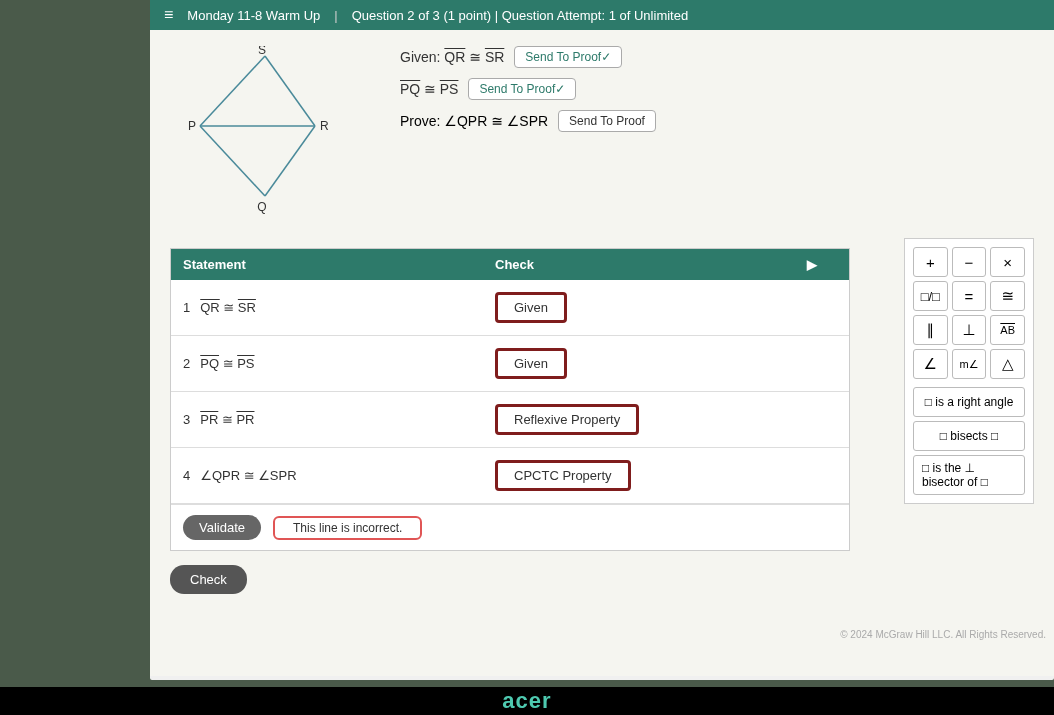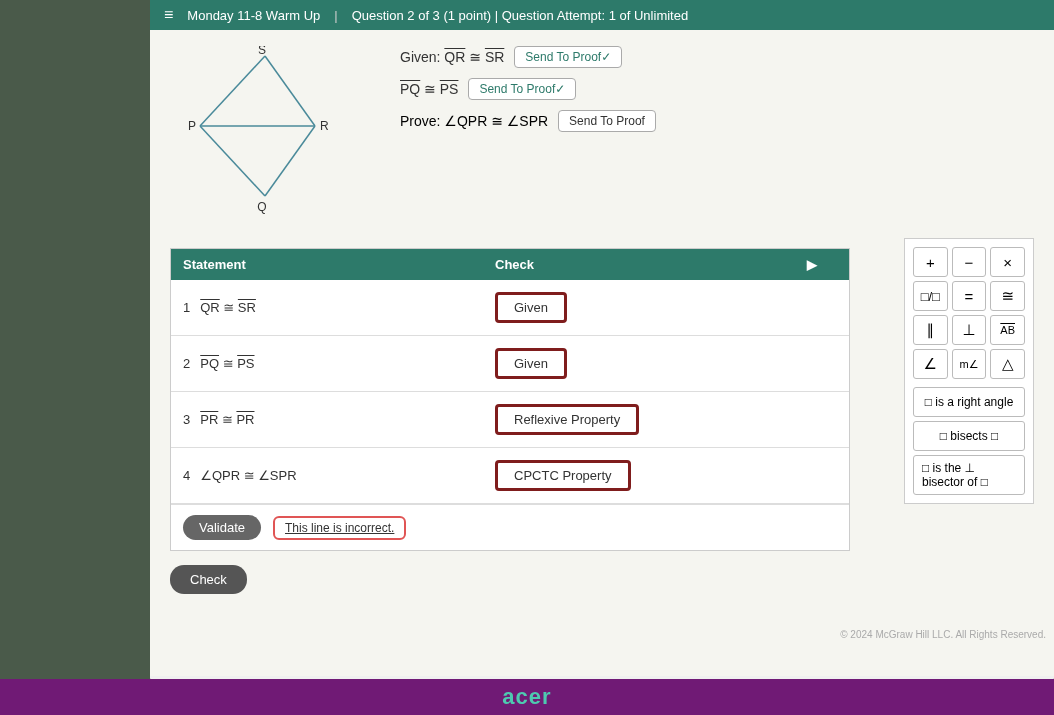--- a/index.html
+++ b/index.html
@@ -149,25 +149,24 @@
       color: white;
       border: none;
       border-radius: 14px;
       padding: 5px 16px;
       font-size: 13px;
       cursor: pointer;
     }
     .incorrect-label {
       border: 2px solid #e05555;
       border-radius: 6px;
-      padding: 3px 10px;
+      padding: 3px 18px;
       font-size: 12px;
       color: #333;
       background: white;
-      text-decoration: underline;
     }
     .check-btn {
       background: #555;
       color: white;
       border: none;
       border-radius: 14px;
       padding: 7px 20px;
       font-size: 13px;
       cursor: pointer;
       margin-top: 14px;
@@ -212,22 +211,22 @@
       position: absolute;
       bottom: 36px;
       right: 0;
       width: 784px;
     }
     .taskbar {
       position: absolute;
       bottom: 0;
       left: 0;
       width: 1054px;
-      height: 36px;
-      background: #701a75;
+      height: 28px;
+      background: #000000;
       display: flex;
       align-items: center;
       padding: 0 2px;
     }
     .acer-logo {
       color: #4ec9b0;
       font-size: 22px;
       font-weight: bold;
       letter-spacing: 1px;
       margin: 0 auto;

